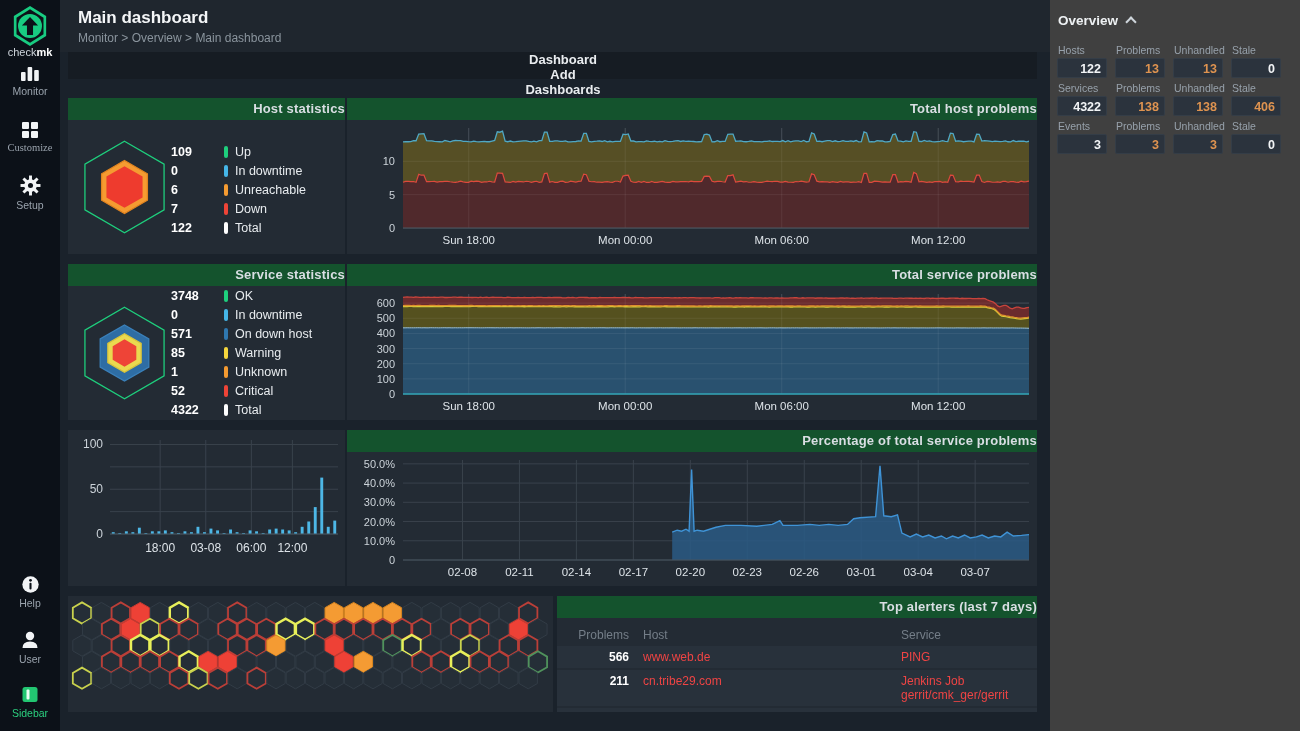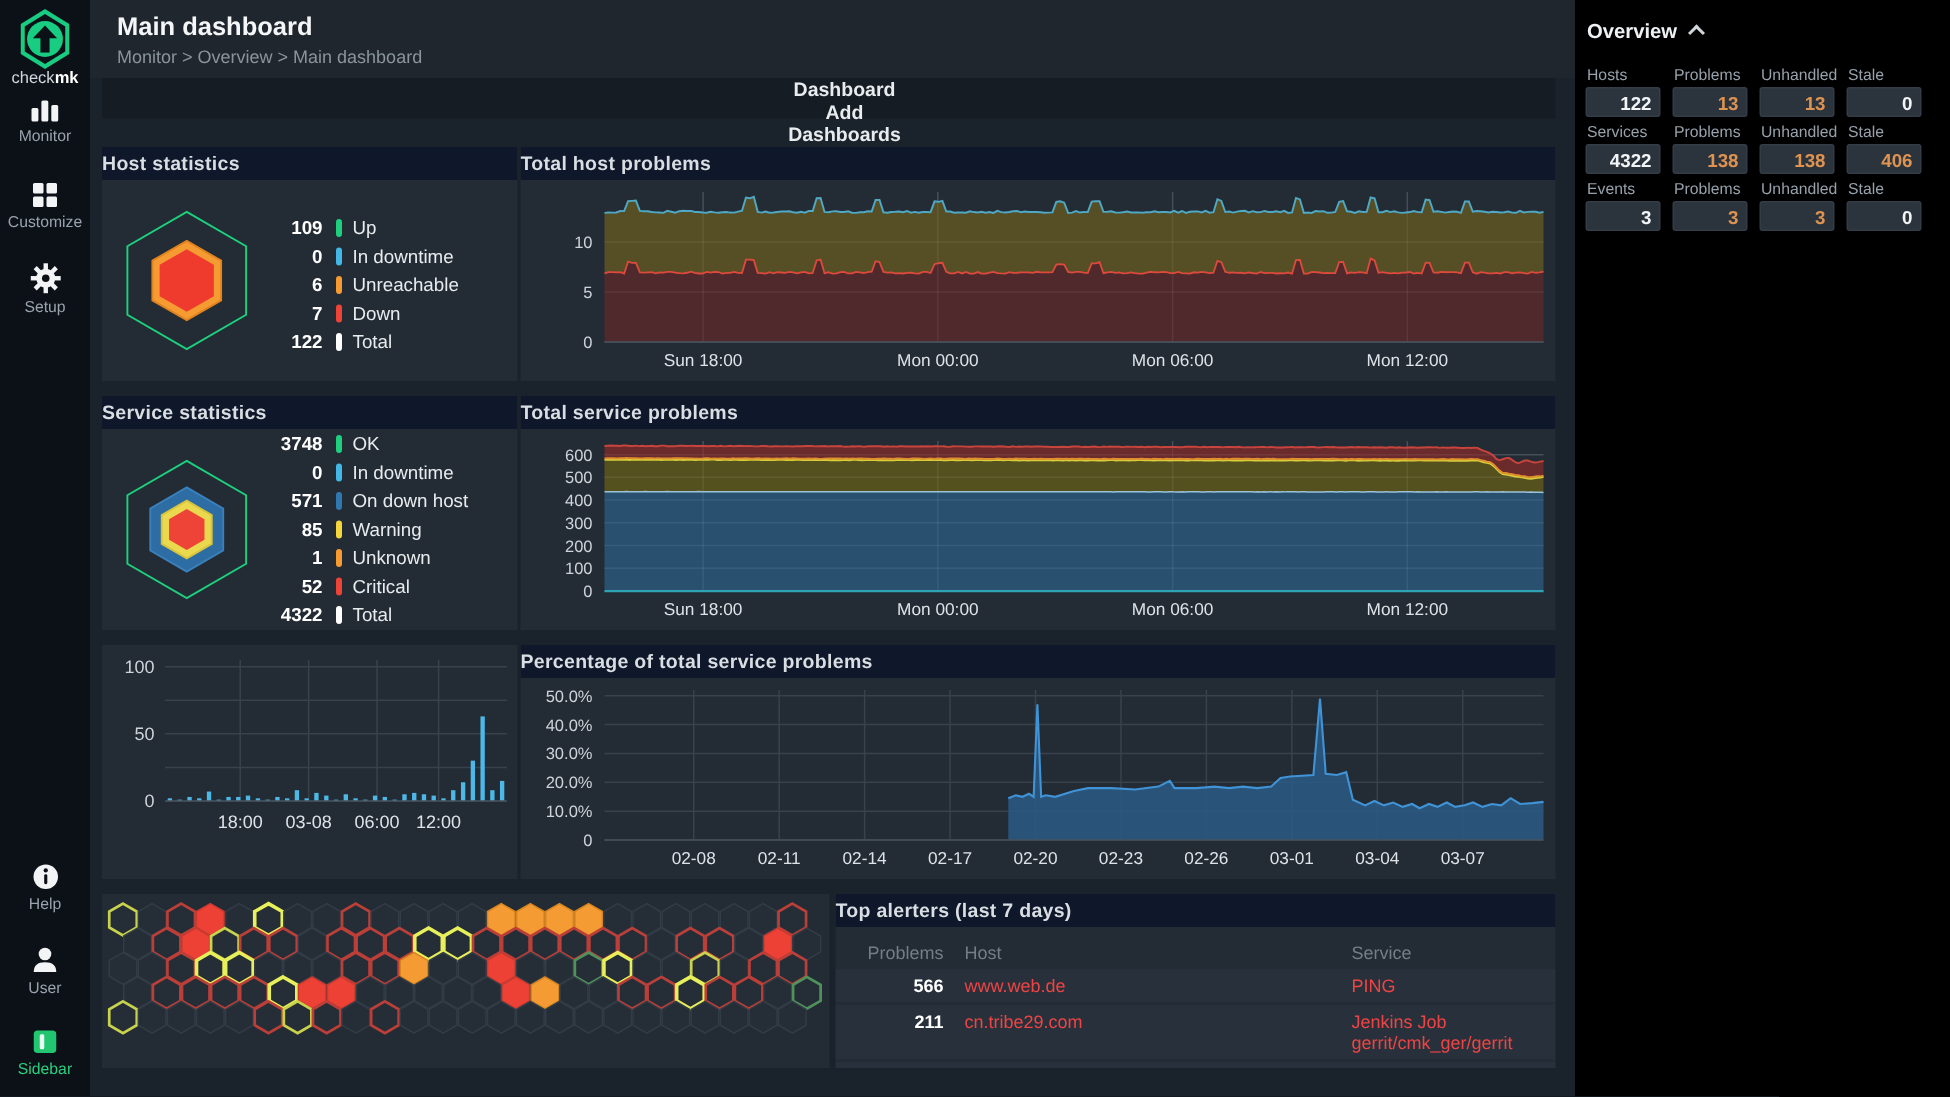--- a/index.html
+++ b/index.html
@@ -18,41 +18,41 @@
   .header{position:absolute;left:60px;top:0;width:990px;height:52px;background:#1f262e;}
   .page-title{position:absolute;left:18px;top:8px;font-size:17px;font-weight:bold;color:#f4f6f8;}
   .breadcrumb{position:absolute;left:18px;top:31px;font-size:12px;color:#8a949d;cursor:pointer;}
   .menubar{position:absolute;left:68px;top:52px;width:969px;height:27px;background:#161c23;
            display:flex;align-items:center;flex-direction:column;}
   .menuitem{font-size:13px;font-weight:bold;color:#e9ecef;margin-left:21px;cursor:pointer;white-space:nowrap;}
   .menuicons{display:flex;align-items:center;margin-left:18px;gap:6px;}
   .menuicons svg{cursor:pointer;}
   
   .panel{position:absolute;background:#232b34;overflow:hidden;}
-  .panel-title{height:22px;line-height:22px;background:#0f172a;text-align:left;
+  .panel-title{height:22px;line-height:22px;background:#14532d;text-align:right;
                font-size:13px;font-weight:bold;color:#d9dee3;letter-spacing:.2px;}
   .panel-body{position:relative;}
   
   .stats-body{display:flex;align-items:center;height:134px;}
   .stats-hex{margin-left:10px;cursor:pointer;}
   .legend{margin-left:auto;margin-right:14px;}
   .legend-row{display:flex;align-items:center;height:19px;justify-content:flex-end;}
-  .legend-val{width:44px;text-align:right;font-size:12.5px;font-weight:bold;color:#ffffff;}
+  .legend-val{width:44px;font-size:12.5px;font-weight:bold;color:#ffffff;}
   .legend-pill{width:4px;height:12px;border-radius:2px;margin:0 7px 0 9px;}
   .legend-lab{font-size:12.5px;color:#e8ecef;min-width:96px;}
   
   .ta-table{padding:6px 0 0 0;font-size:12px;}
   .ta-row{display:grid;grid-template-columns:64px 244px auto;column-gap:14px;
           padding:4px 8px 4px 8px;align-items:start;}
   .ta-head{color:#747e88;}
   .ta-data{background:#28313b;margin:0 0 2px 0;cursor:pointer;}
   .ta-num{text-align:right;font-weight:bold;color:#ffffff;}
   .ta-cell{color:#ef4444;overflow-wrap:anywhere;}
   
-  .rightbar{position:absolute;left:1050px;top:0;width:250px;height:731px;background:#000000;}
+  .rightbar{position:absolute;left:1050px;top:0;width:250px;height:731px;background:#404040;}
   .rb-title{position:absolute;left:8px;top:13px;font-size:13.5px;font-weight:bold;color:#eef1f3;cursor:pointer;}
   .chev{display:inline-block;width:6px;height:6px;border-left:2px solid #cfd6dc;border-top:2px solid #cfd6dc;
         transform:rotate(45deg);margin-left:9px;position:relative;top:1px;}
   .rb-grid{position:absolute;left:7px;top:40px;width:238px;}
   .rb-rowlabels{display:grid;grid-template-columns:repeat(4,58px);}
   .rb-label{font-size:10.5px;color:#97a1ab;white-space:nowrap;margin:4px 0 2px 1px;}
   .rb-box{width:50px;height:20px;line-height:20px;background:#2b333d;border:1px solid #343d47;
           border-radius:2px;text-align:right;padding-right:5px;font-size:12.5px;font-weight:bold;
           color:#f2f4f6;cursor:pointer;box-sizing:border-box;}
   .rb-box.orange{color:#de9350;}
@@ -76,21 +76,21 @@
     <div class="brandname"><span>check</span><b>mk</b></div>
 
     <div class="navitem" style="top:64px;">
       <svg width="22" height="18" viewBox="0 0 22 18">
         <rect x="2" y="8" width="4.6" height="9" rx="1" fill="#f2f4f6"></rect>
         <rect x="8.6" y="3" width="4.6" height="14" rx="1" fill="#f2f4f6"></rect>
         <rect x="15.2" y="6" width="4.6" height="11" rx="1" fill="#f2f4f6"></rect>
       </svg>
       <span>Monitor</span>
     </div>
-    <div class="navitem" style="top:120px;">
+    <div class="navitem" style="top:120px;font-family:Liberation Serif, serif;">
       <svg width="20" height="19" viewBox="0 0 20 19">
         <rect x="2" y="2" width="7" height="7" rx="1" fill="#f2f4f6"></rect>
         <rect x="11" y="2" width="7" height="7" rx="1" fill="#f2f4f6"></rect>
         <rect x="2" y="11" width="7" height="7" rx="1" fill="#f2f4f6"></rect>
         <rect x="11" y="11" width="7" height="7" rx="1" fill="#f2f4f6"></rect>
       </svg>
       <span>Customize</span>
     </div>
     <div class="navitem" style="top:175px;">
       <svg width="21" height="21" viewBox="0 0 20 20">

